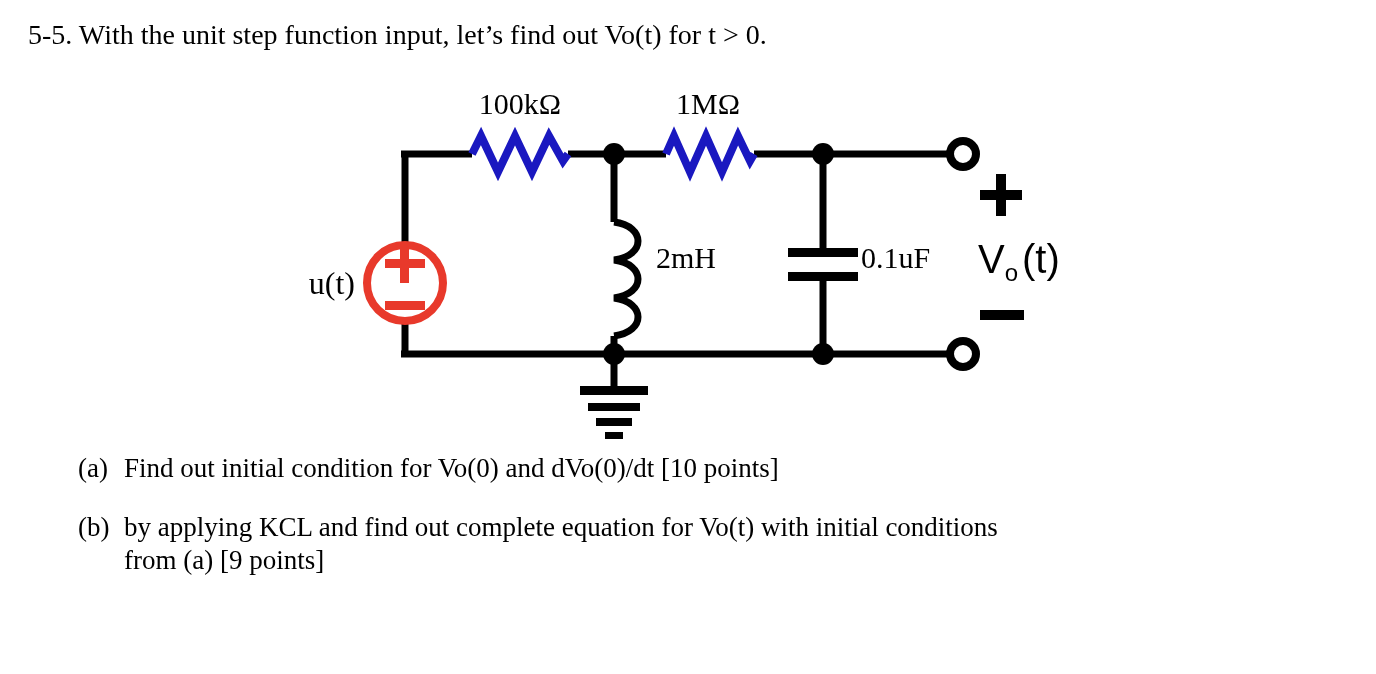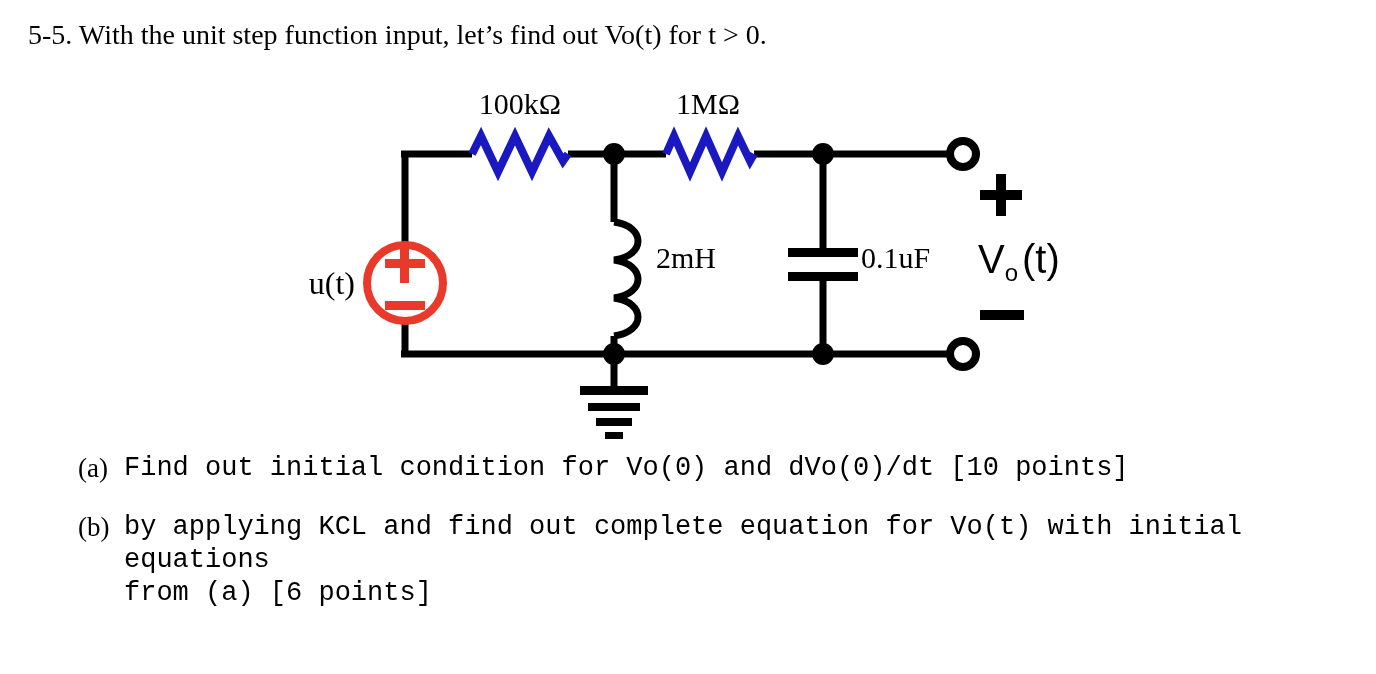--- a/index.html
+++ b/index.html
@@ -55,21 +55,20 @@
     flex: 0 0 auto;
     width: 46px;
     white-space: nowrap;
   }
   .part-body {
     flex: 1 1 auto;
   }
   .part-line {
     display: block;
     white-space: pre-wrap;
-    font-family: Liberation Mono, monospace;
   }
 
   
   text.lbl-serif {
     font-family: "Liberation Serif", "DejaVu Serif", serif;
     fill: #000000;
   }
   text.lbl-sans {
     font-family: "Liberation Sans", "DejaVu Sans", sans-serif;
     fill: #000000;
@@ -154,18 +153,18 @@
   <div class="part">
     <span class="part-marker">(a)</span>
     <span class="part-body">
       <span class="part-line">Find out initial condition for Vo(0) and dVo(0)/dt [10 points]</span>
     </span>
   </div>
 
   <div class="part">
     <span class="part-marker">(b)</span>
     <span class="part-body">
-      <span class="part-line">by applying KCL and find out complete equation for Vo(t) with initial equations</span>
-      <span class="part-line">from (a) [6 points]</span>
+      <span class="part-line">by applying KCL and find out complete equation for Vo(t) with initial conditions</span>
+      <span class="part-line">from (a) [9 points]</span>
     </span>
   </div>
 
 </div>
 
 </body></html>

